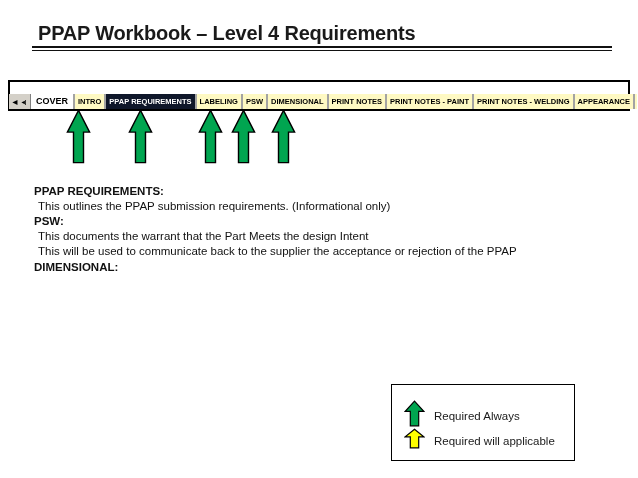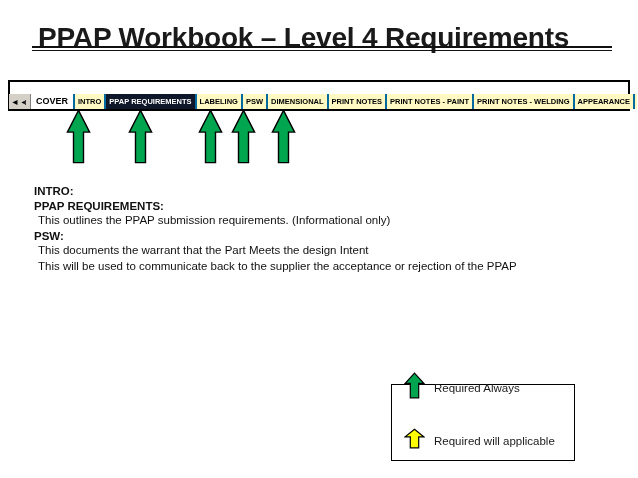--- a/index.html
+++ b/index.html
@@ -6,21 +6,21 @@
   body{
     width:638px;height:478px;background:#ffffff;overflow:hidden;
     font-family:"Liberation Sans",sans-serif;
     position:relative;
   }
   .page{position:relative;width:638px;height:478px;}
 
   
   .title{
     position:absolute;left:38px;top:22px;
-    font-size:28px;font-weight:bold;color:#1a1a1a;
+    font-size:20px;font-weight:bold;color:#1a1a1a;
     letter-spacing:-0.2px;white-space:nowrap;
   }
   .title-rule{
     position:absolute;left:32px;top:46px;width:580px;height:0;
     border-top:2px solid #111;
   }
   .title-rule2{
     position:absolute;left:32px;top:50px;width:580px;height:0;
     border-top:1px solid #111;
   }
@@ -38,21 +38,21 @@
   .navbtns{
     display:flex;align-items:center;gap:1px;padding:0 2px;
     background:#d4d0c8;border-right:1px solid #808080;
   }
   .navbtn{
     font-size:6px;color:#000;line-height:1;width:8px;text-align:center;
   }
   .tab{
     display:flex;align-items:center;justify-content:center;
     padding:0 3px;color:#000;white-space:nowrap;
-    border-right:2px solid #0369a1;
+    border-right:2px solid #a3a3a3;
     transform:skewX(0deg);
     line-height:15px;
     text-align:right;
   }
   .tab.cover{background:#ffffff;font-size:9px;font-weight:bold;padding:0 5px;}
   .tab.green{background:#fef9c3;}
   .tab.red{background:#0f172a;color:#ffffff;}
 
   
   .uparrow{position:absolute;}
@@ -130,31 +130,31 @@
         </svg>
       </div>
       <div class="uparrow" style="left: 271px; top: 109px;">
         <svg width="25" height="55" viewBox="0 0 25 55">
           <polygon points="12.5,1.4 23.6,23.1 17.5,23.1 17.5,53.6 7.5,53.6 7.5,23.1 1.4,23.1" fill="#00a550" stroke="#000000" stroke-width="1.4" stroke-linejoin="miter"></polygon>
         </svg>
       </div>
     </div>
 
   <div class="body" id="body-copy">
-      <div class="hdr">INTRO:</div>
       <div class="hdr">PPAP REQUIREMENTS:</div>
       <div class="ln">This outlines the PPAP submission requirements. (Informational only)</div>
       <div class="hdr">PSW:</div>
       <div class="ln">This documents the warrant that the Part Meets the design Intent</div>
       <div class="ln">This will be used to communicate back to the supplier the acceptance or rejection of the PPAP</div>
+      <div class="hdr">DIMENSIONAL:</div>
     </div>
 
   <div class="legendbox"></div>
   <div id="legend-layer">
-      <div class="legend-row" style="left: 404px; top: 372px;">
+      <div class="legend-row" style="left: 404px; top: 400px;">
         <span style="display: inline-block; margin-right: 9px;"><svg width="21" height="27" viewBox="0 0 21 27">
             <polygon points="10.5,1.2 19.8,11.3 14.7,11.3 14.7,25.8 6.3,25.8 6.3,11.3 1.2,11.3" fill="#00a550" stroke="#000000" stroke-width="1.2" stroke-linejoin="miter"></polygon>
           </svg></span>
         <span class="lbl">Required Always</span>
       </div>
       <div class="legend-row" style="left: 404px; top: 428px;">
         <span style="display: inline-block; margin-right: 9px;"><svg width="21" height="21" viewBox="0 0 21 21">
             <polygon points="10.5,1.2 19.8,8.8 14.7,8.8 14.7,19.8 6.3,19.8 6.3,8.8 1.2,8.8" fill="#ffff00" stroke="#000000" stroke-width="1.2" stroke-linejoin="miter"></polygon>
           </svg></span>
         <span class="lbl">Required will applicable</span>

